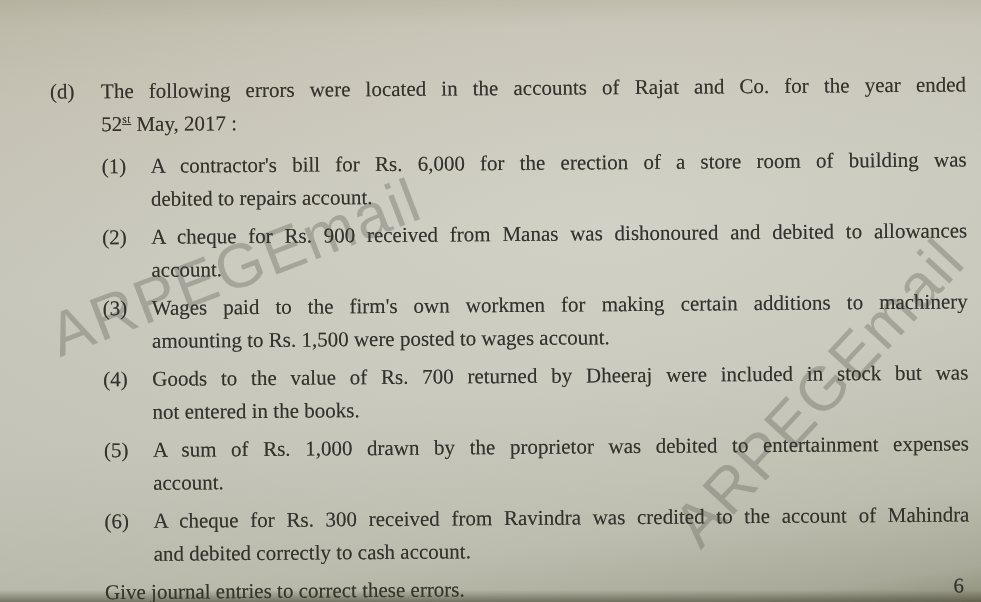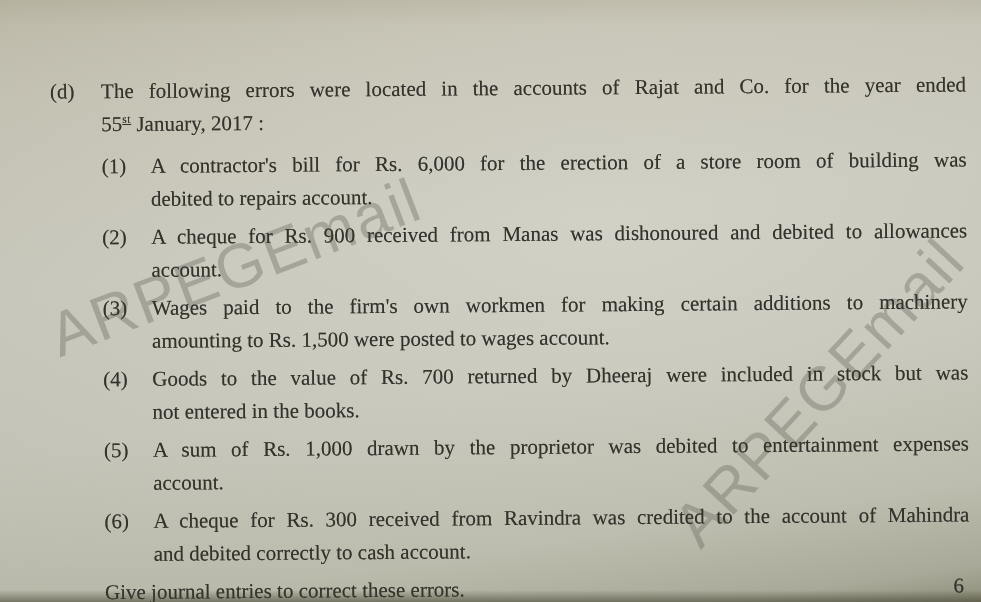--- a/index.html
+++ b/index.html
@@ -102,21 +102,21 @@
 
   <div class="watermark wm1">ARPEGEmail</div>
   <div class="watermark wm2">ARPEGEmail</div>
 
   <div class="content">
 
     <div class="row heading">
       <div class="num">(d)</div>
       <div class="text">
         <div class="line fill">The following errors were located in the accounts of Rajat and Co. for the year ended</div>
-        <div class="line"><span>55</span><sup class="ord">st</sup><span> January, 2017 :</span></div>
+        <div class="line"><span>52</span><sup class="ord">st</sup><span> May, 2017 :</span></div>
       </div>
     </div>
 
     <div class="row item">
       <div class="num">(1)</div>
       <div class="text">
         <div class="line fill">A contractor's bill for Rs. 6,000 for the erection of a store room of building was</div>
         <div class="line">debited to repairs account.</div>
       </div>
     </div>

